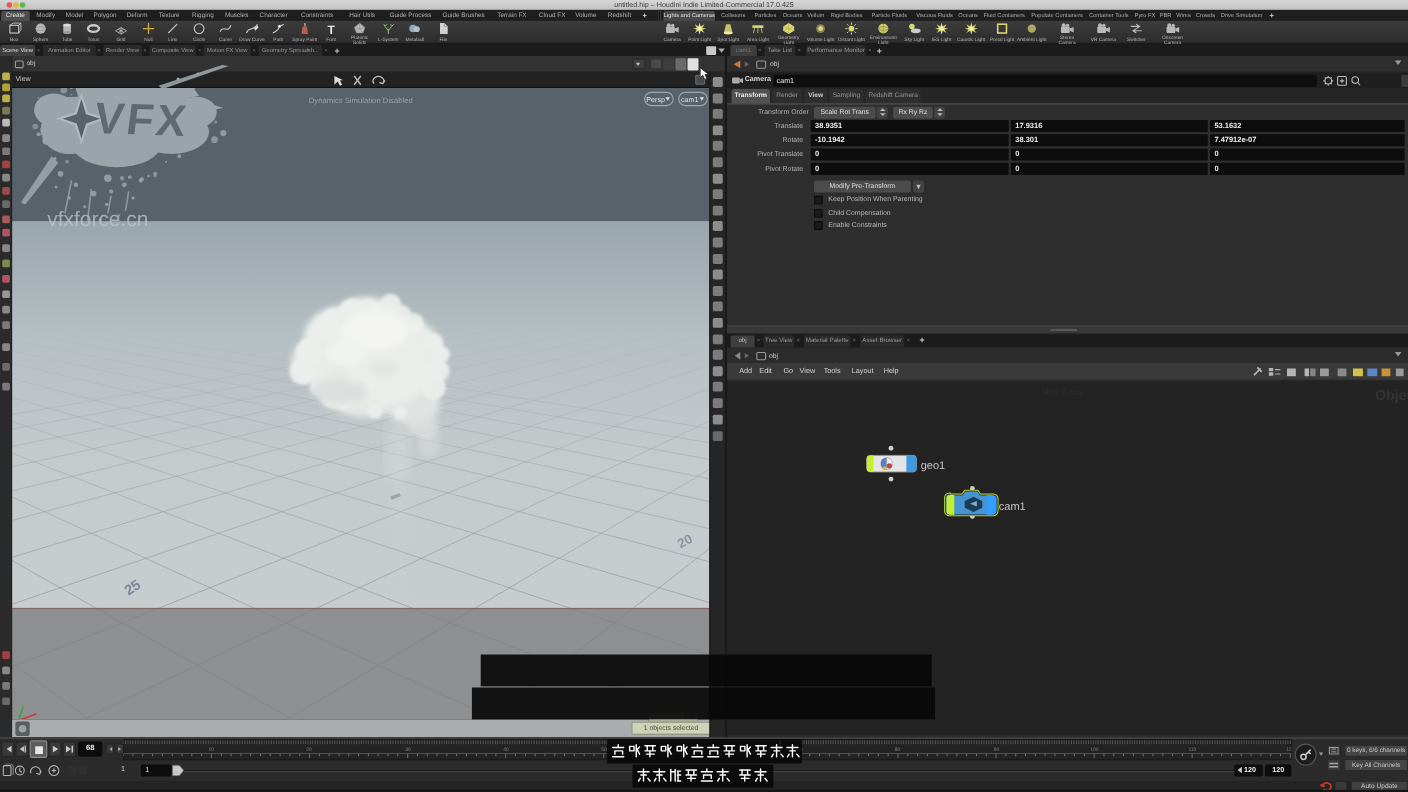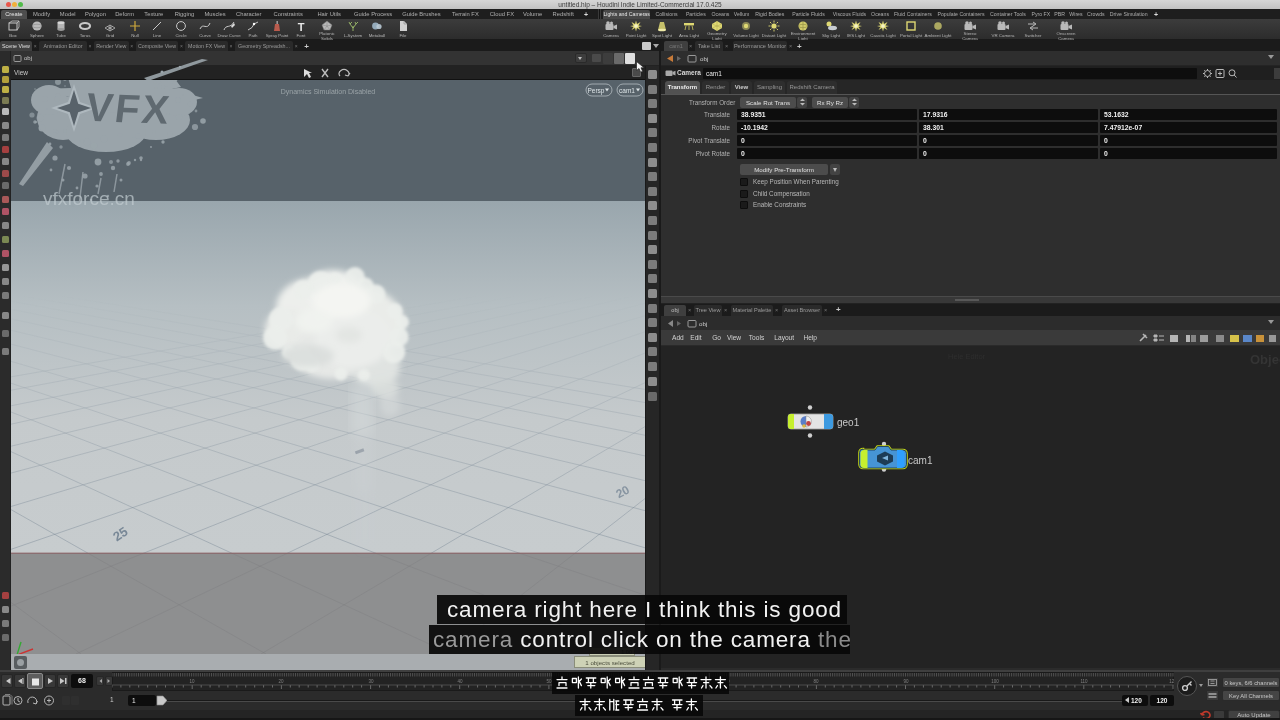--- a/index.html
+++ b/index.html
@@ -1487,23 +1487,21 @@
 <div style="left:1131px;top:696.5px;font-size:6.5px;color:#f0f0f0;white-space:nowrap;font-weight:bold;">120</div>
 <div style="left:1150px;top:694.5px;width:24px;height:11px;background:#0d0d0d;border-radius:2px;font-size:6.5px;font-weight:bold;color:#f0f0f0;text-align:center;line-height:11px;">120</div>
 <div style="left:0px;top:710px;width:1280px;height:10px;background:#242424;"></div>
 <svg style="left:1200px;top:710px;" width="12" height="10">
       <path d="M2 5 a4 3.5 0 1 1 1 2.5 M2 5 l-1.5 -2 M2 5 l2.5 -0.5" fill="none" stroke="#c0392b" stroke-width="1.6"></path>
     </svg>
 <div style="left:1214px;top:710.5px;width:10px;height:9px;background:#3a3a3a;border-radius:1px;"></div>
 <div style="left:1228px;top:709.5px;width:52px;height:10.5px;background:#414141;border:1px solid #2d2d2d;border-radius:2px;font-size:6px;color:#c9c9c9;text-align:center;line-height:9.5px;">Auto Update</div>
 <div style="left:0px;top:718px;width:1280px;height:2px;background:#161616;"></div>
 <div style="left:437px;top:595px;width:410px;height:29px;background:rgba(8,8,8,0.92);"></div>
-<div style="left:447px;top:597px;font-size:22.5px;color:#f2f2f2;white-space:nowrap;font-weight:500;letter-spacing:0.85px;">camera right here I think this is good</div>
 <div style="left:429px;top:624.5px;width:421px;height:29px;background:rgba(8,8,8,0.92);"></div>
-<div style="left:433px;top:626.5px;font-size:22.5px;white-space:nowrap;font-weight:500;letter-spacing:0.85px;"><span style="color:#9a9a9a">camera</span> <span style="color:#f2f2f2">control click on the camera</span> <span style="color:#8a8a8a">the</span></div>
 <div style="left:552px;top:672px;width:177px;height:22px;background:rgba(8,8,8,0.9);"></div>
 <svg style="left:556px;top:675.5px;" width="172.8" height="15" viewBox="0 0 172.8 15">
       <g transform="translate(0.0,0)">
         <path d="M1 3.6 H11 M6.0 1 V3.6 M3 6.6 H10 M3 6.6 V9.6 M10 6.6 V9.6 M1 12 H11" stroke="#ffffff" stroke-width="1.3" fill="none" stroke-linecap="round"></path>
       </g>
       <g transform="translate(14.4,0)">
         <path d="M2 2.5 H6 M2 2.5 V6.6 M2 6.6 H6 M6 2.5 V6.6 M8 1 V12 M11 3 L8 6.6 M8 3.6 L11 9.6" stroke="#ffffff" stroke-width="1.3" fill="none" stroke-linecap="round"></path>
       </g>
       <g transform="translate(28.8,0)">
         <path d="M1.5 2 H11 M3.6 2 V6.6 M8.6 2 V6.6 M1.5 6.6 H11 M6.0 6.6 V12 M3 9.6 H10" stroke="#ffffff" stroke-width="1.3" fill="none" stroke-linecap="round"></path>

